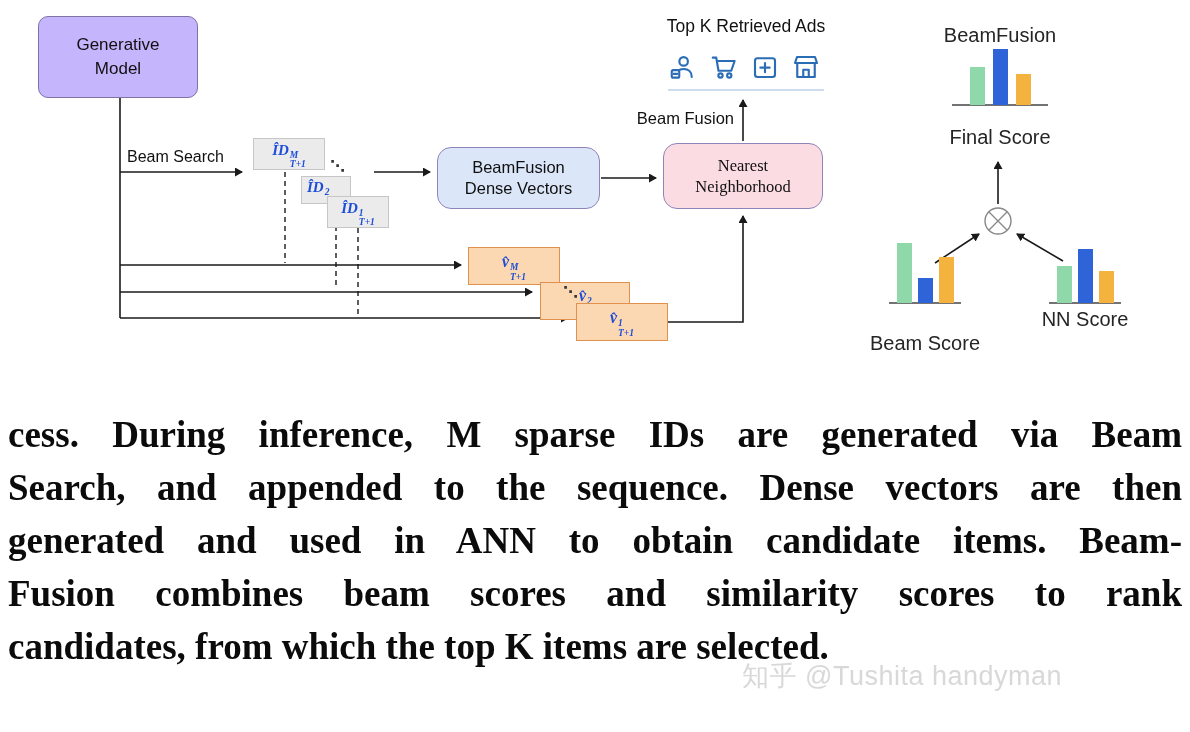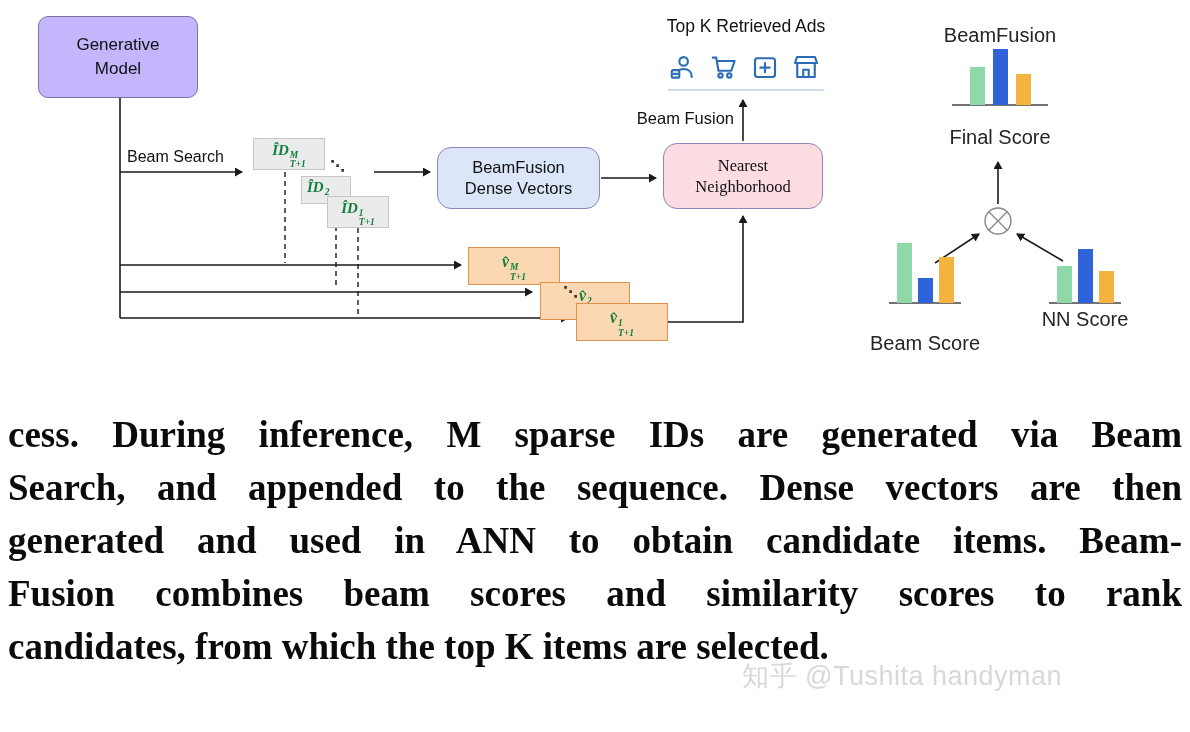--- a/index.html
+++ b/index.html
@@ -27,21 +27,21 @@
     text-align: center; white-space: pre-line; color: #101010; z-index: 3;
   }
   .gm   { left: 38px;  top: 16px;  width: 160px; height: 82px; border: 1.5px solid #7f72a5; border-radius: 10px; font-size: 17px;  line-height: 1.4; }
   .cand { left: 437px; top: 147px; width: 163px; height: 62px; border: 1.5px solid #9184ba; border-radius: 14px; font-size: 16.5px; line-height: 1.3; }
   .nnb  { left: 663px; top: 143px; width: 160px; height: 66px; border: 1.5px solid #9184ba; border-radius: 14px; font-size: 16.5px; line-height: 1.3; font-family: Liberation Serif, serif; }
 
   .idbox { position: absolute; border: 1px solid #c6c6c6; display: flex; align-items: center; justify-content: center; }
   .vbox  { position: absolute; border: 1.5px solid #e0914d; display: flex; align-items: center; justify-content: center; }
   .off   { justify-content: flex-start; align-items: flex-start; padding: 3px 0 0 7px; }
 
-  .math { font-family: "Liberation Serif", serif; font-style: italic; font-weight: bold; font-size: 15px; color: #15803d; white-space: nowrap; }
+  .math { font-family: "Liberation Serif", serif; font-style: italic; font-weight: bold; font-size: 15px; color: #1d4ed8; white-space: nowrap; }
   .vbox .math { font-size: 16px; }
   .supsub { display: inline-flex; flex-direction: column; align-items: flex-start; margin-left: 1px; transform: translateY(3px); }
   .supsub span { font-size: 9.5px; line-height: 9.5px; font-style: italic; font-weight: bold; }
 
   .dots { position: absolute; z-index: 6; font-size: 15px; font-weight: bold; color: #333; font-family: "DejaVu Sans", sans-serif; }
 
   .lbl { position: absolute; color: #111; z-index: 2; }
   .beam-search { left: 127px; top: 148px; font-size: 16px; }
   .beam-fusion { left: 602px; top: 109px; width: 132px; text-align: right; font-size: 16.5px; }
   .topk { left: 648px; top: 16px; width: 196px; text-align: center; font-size: 17.5px; font-weight: 500; }

